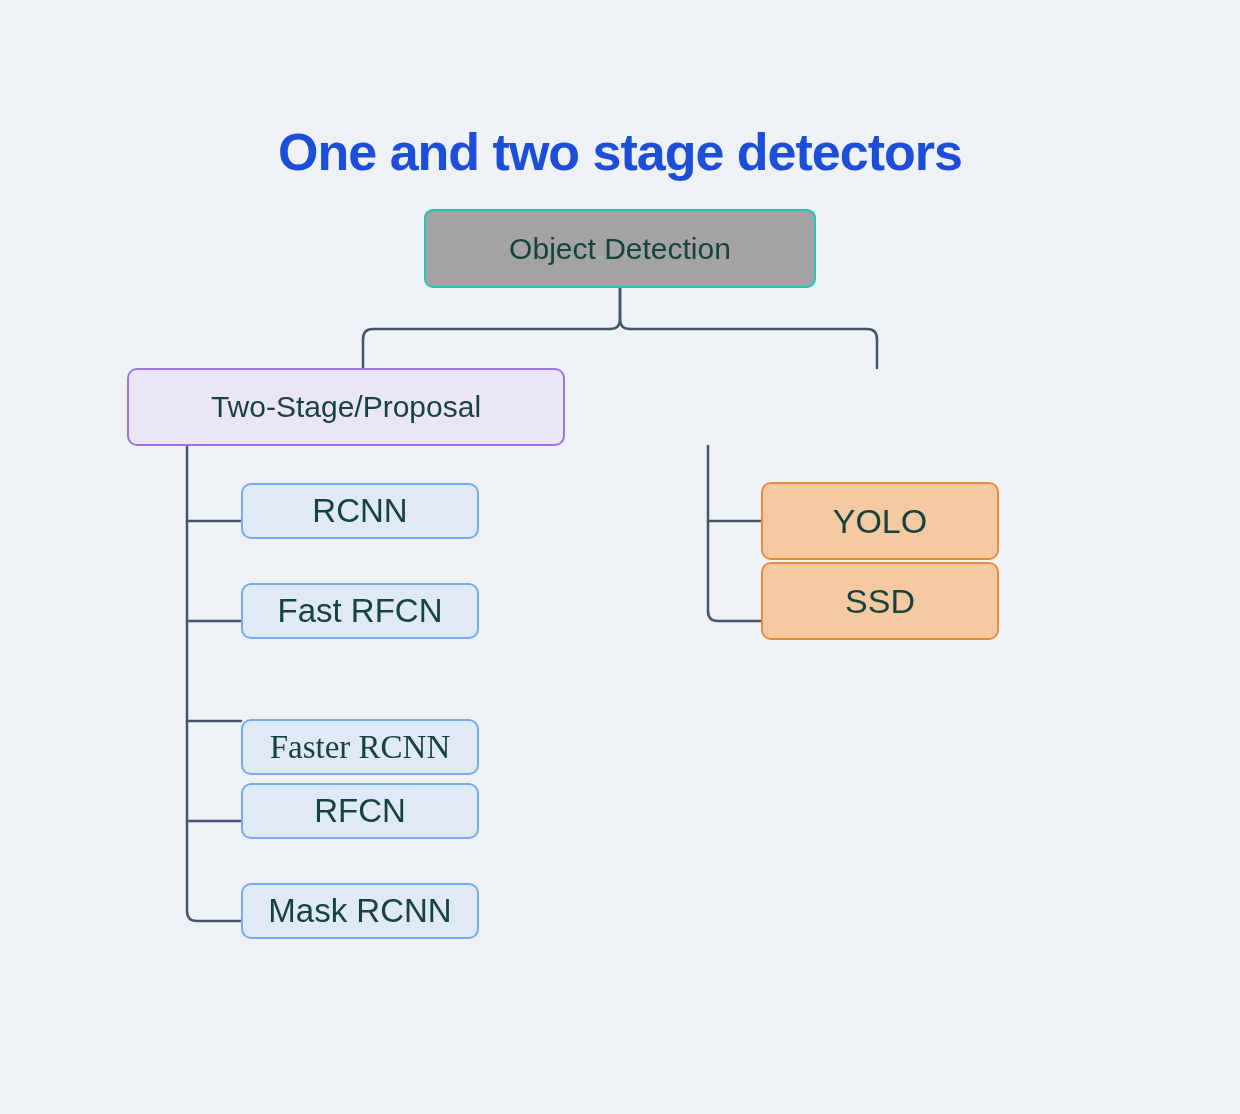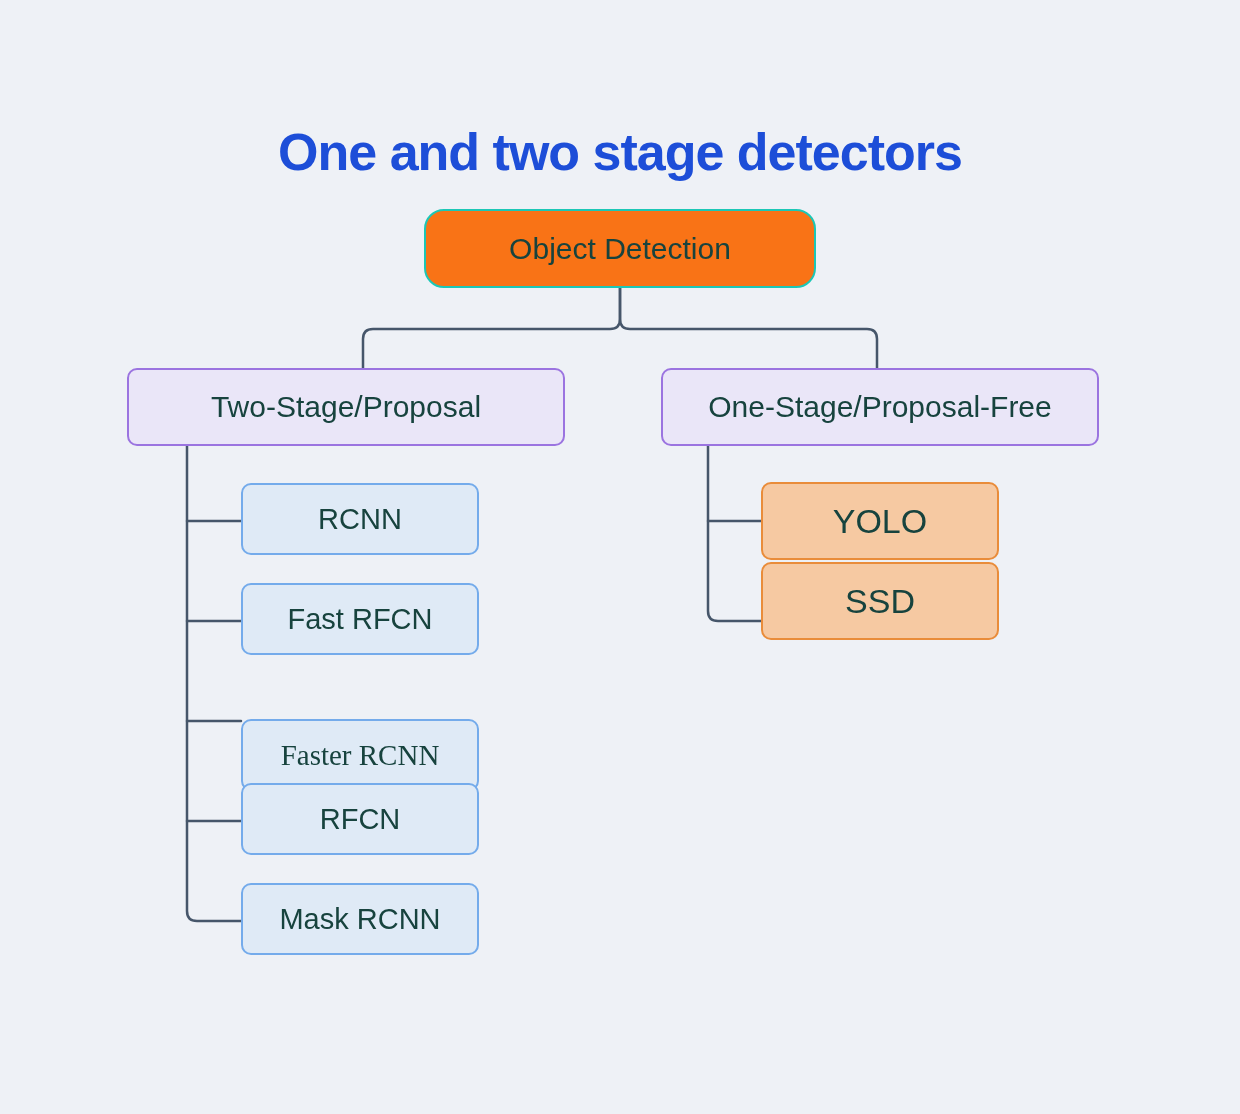--- a/index.html
+++ b/index.html
@@ -37,40 +37,40 @@
     display: flex;
     align-items: center;
     justify-content: center;
     font-size: 30px;
     color: #17433e;
     text-align: center;
   }
   .node-root {
     left: 424px; top: 209px;
     width: 392px; height: 79px;
-    background: #f97316;
+    background: #a3a3a3;
     border: 2px solid #1cc7b6;
-    border-radius: 20px;
+    border-radius: 9px;
   }
   .node-branch {
     width: 438px; height: 78px;
     top: 368px;
     background: #eae6f8;
     border: 2px solid #9b74e0;
     border-radius: 10px;
   }
   .node-branch.left  { left: 127px; }
   .node-branch.right { left: 661px; }
   .node-leaf-blue {
     left: 241px;
-    width: 238px; height: 72px;
+    width: 238px; height: 56px;
     background: #dfeaf6;
     border: 2px solid #74abeb;
     border-radius: 10px;
-    font-size: 29px;
+    font-size: 33px;
   }
   .node-leaf-orange {
     left: 761px;
     width: 238px; height: 78px;
     background: #f6c9a2;
     border: 2px solid #e98c3a;
     border-radius: 10px;
     font-size: 34px;
   }
   .watermark {
@@ -99,21 +99,20 @@
     <path d="M187 821 L241 821"></path>
 
     <path d="M708 446 L708 611 Q708 621 718 621 L761 621"></path>
     <path d="M708 521 L761 521"></path>
   </svg>
 
   <div class="node node-root">Object Detection</div>
 
   <div class="node node-branch left">Two-Stage/Proposal</div>
 
-  <div class="node node-branch right">One-Stage/Proposal-Free</div>
 
   <div class="node node-leaf-blue" style="top:483px;">RCNN</div>
 
   <div class="node node-leaf-blue" style="top:583px;">Fast RFCN</div>
 
   <div class="node node-leaf-blue" style="top:719px;font-family:Liberation Serif, serif;">Faster RCNN</div>
 
   <div class="node node-leaf-blue" style="top:783px;">RFCN</div>
 
   <div class="node node-leaf-blue" style="top:883px;">Mask RCNN</div>

